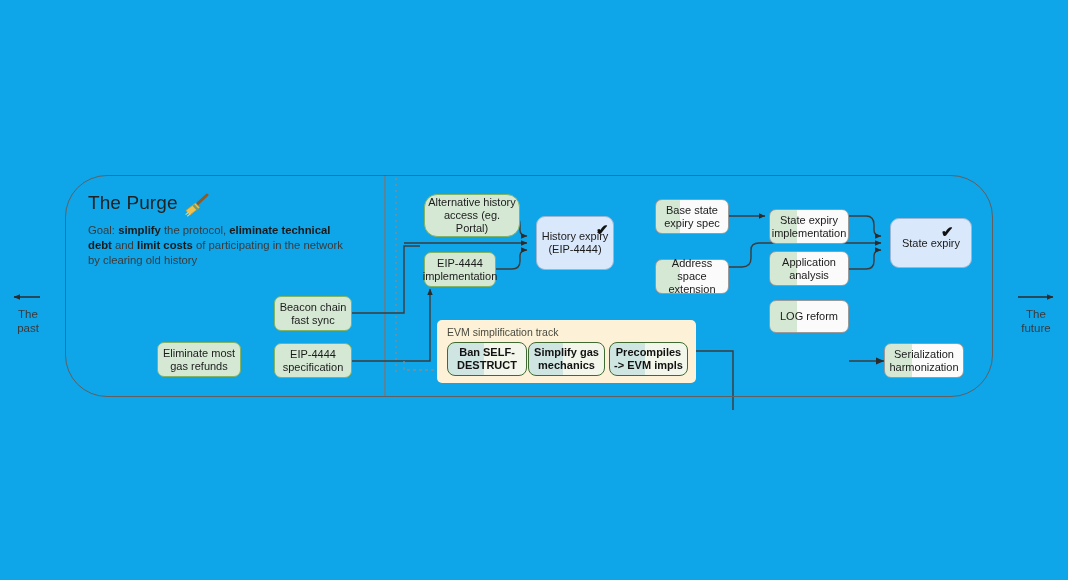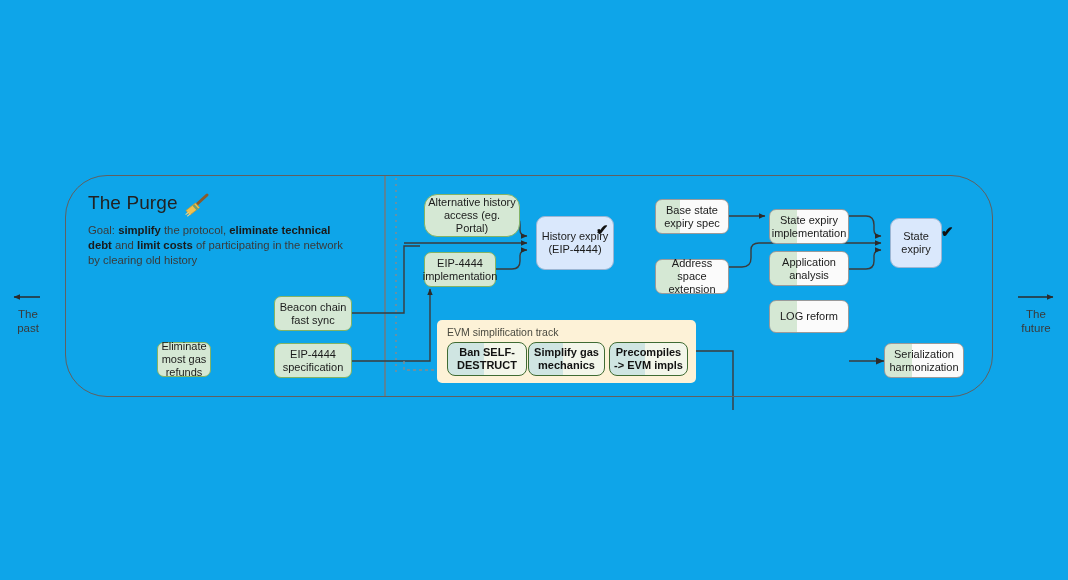--- a/index.html
+++ b/index.html
@@ -213,21 +213,21 @@
   <div class="node node-evm" style="left:447px; top:342px; width:80px; height:34px;">
     <span>Ban SELF-DESTRUCT</span>
   </div>
   <div class="node node-evm plain" style="left:528px; top:342px; width:77px; height:34px;">
     <span>Simplify gas mechanics</span>
   </div>
   <div class="node node-evm plain" style="left:609px; top:342px; width:79px; height:34px;">
     <span>Precompiles -&gt; EVM impls</span>
   </div>
 
-  <div class="node node-green" style="left:157px; top:342px; width:54px; height:35px;">
+  <div class="node node-green" style="left:157px; top:342px; width:84px; height:35px;">
     <span>Eliminate most gas refunds</span>
   </div>
   <div class="node node-green" style="left:274px; top:296px; width:78px; height:35px;">
     <span>Beacon chain fast sync</span>
   </div>
   <div class="node node-green" style="left:274px; top:343px; width:78px; height:35px;">
     <span>EIP-4444 specification</span>
   </div>
 
   <div class="node node-green" style="left:424px; top:194px; width:96px; height:43px;border-radius:13px;">
@@ -252,18 +252,18 @@
   </div>
   <div class="node node-partial" style="left:769px; top:251px; width:80px; height:35px;">
     <span>Application analysis</span>
   </div>
   <div class="node node-partial" style="left:769px; top:300px; width:80px; height:33px;">
     <span>LOG reform</span>
   </div>
   <div class="node node-partial" style="left:884px; top:343px; width:80px; height:35px;">
     <span>Serialization harmonization</span>
   </div>
-  <div class="node node-blue" style="left:890px; top:218px; width:52px; height:50px;">
+  <div class="node node-blue" style="left:890px; top:218px; width:82px; height:50px;">
     <span>State expiry</span>
   </div>
   <div class="checkmark" style="left:941px; top:224px;">✔</div>
 
 </div>
 
 </body></html>

